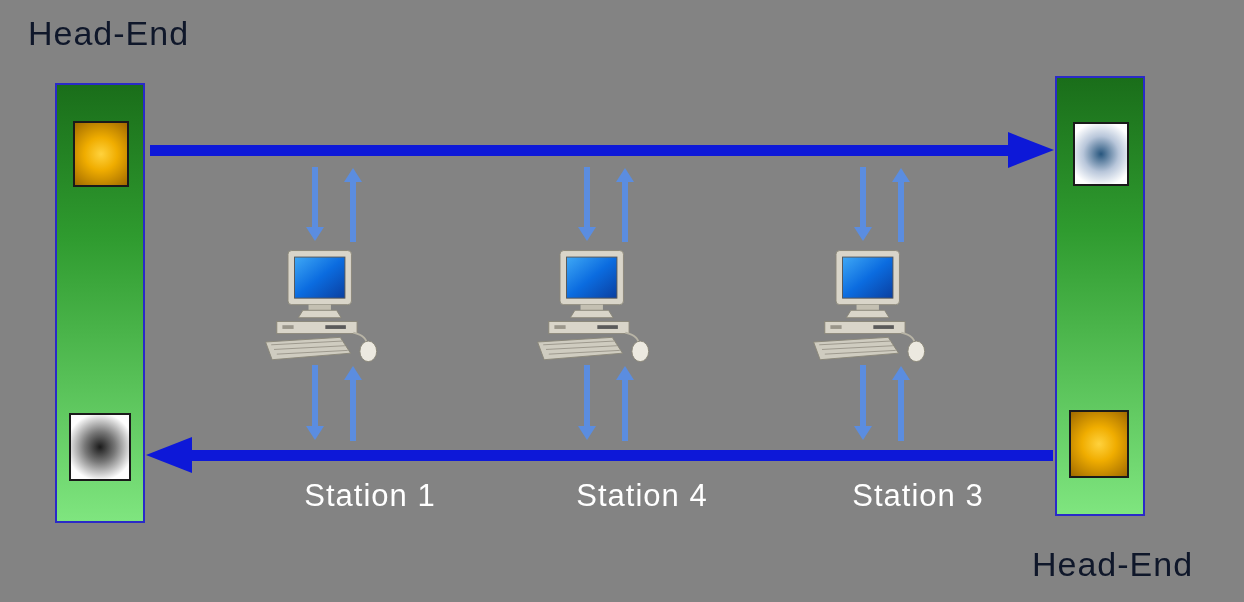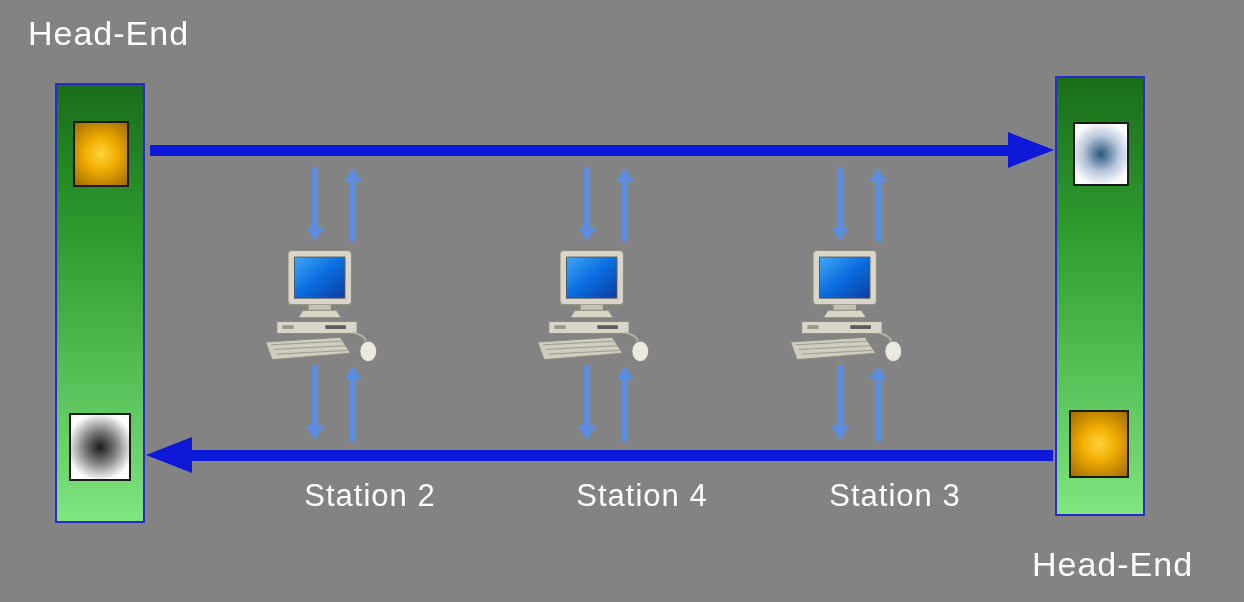--- a/index.html
+++ b/index.html
@@ -11,21 +11,21 @@
     position: relative;
     width: 1244px;
     height: 602px;
     background: #838383;
     overflow: hidden;
   }
 
   
   .headend-label {
     position: absolute;
-    color: #ffffff;
+    color: #0f172a;
     font-size: 34px;
     letter-spacing: 1px;
     white-space: nowrap;
   }
   .station-label {
     position: absolute;
     color: #ffffff;
     font-size: 31px;
     letter-spacing: 1px;
     width: 100%;
@@ -99,21 +99,21 @@
 
   
   .station {
     position: absolute;
     top: 160px;
     width: 180px;
     height: 372px;
   }
   #station-1 { left: 240px; }
   #station-2 { left: 512px; }
-  #station-3 { left: 765px; }
+  #station-3 { left: 788px; }
 
   .varrow {
     position: absolute;
     width: 6px;
     background: #5b8de0;
   }
   .varrow.down::after {
     content: "";
     position: absolute;
     left: -6px;
@@ -195,21 +195,21 @@
       <rect x="24" y="82" width="12" height="4" fill="#9a968a"></rect>
       <polygon points="6,100 86,95 97,112 13,119" fill="#cfccc0" stroke="#8a8678"></polygon>
       <line x1="12" y1="103" x2="88" y2="99" stroke="#9a968a"></line>
       <line x1="15" y1="108" x2="91" y2="104" stroke="#9a968a"></line>
       <line x1="18" y1="113" x2="94" y2="109" stroke="#9a968a"></line>
       <path d="M100,90 q16,4 14,14" stroke="#b8b4a6" fill="none" stroke-width="2"></path>
       <ellipse cx="116" cy="110" rx="9" ry="11" fill="#ece9e0" stroke="#8a8678"></ellipse>
     </svg>
     <div class="varrow down va-bottom-down"></div>
     <div class="varrow up va-bottom-up"></div>
-    <div class="station-label">Station 2</div>
+    <div class="station-label">Station 1</div>
   </div>
 
   <div class="station" id="station-2">
     <div class="varrow down va-top-down"></div>
     <div class="varrow up va-top-up"></div>
     <svg class="computer" viewBox="0 0 150 125">
       <rect x="30" y="2" width="68" height="58" rx="4" fill="#d9d5c9" stroke="#8a8678"></rect>
       <rect x="37" y="9" width="54" height="44" fill="url(#scr)" stroke="#555"></rect>
       <rect x="52" y="60" width="24" height="6" fill="#c4c0b2"></rect>
       <polygon points="46,66 82,66 87,74 41,74" fill="#d9d5c9" stroke="#8a8678"></polygon>

